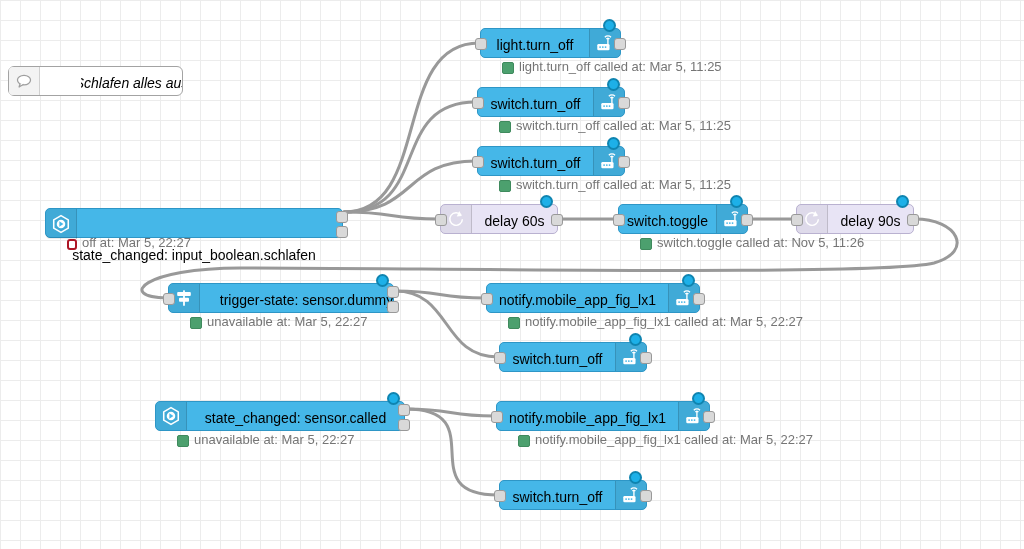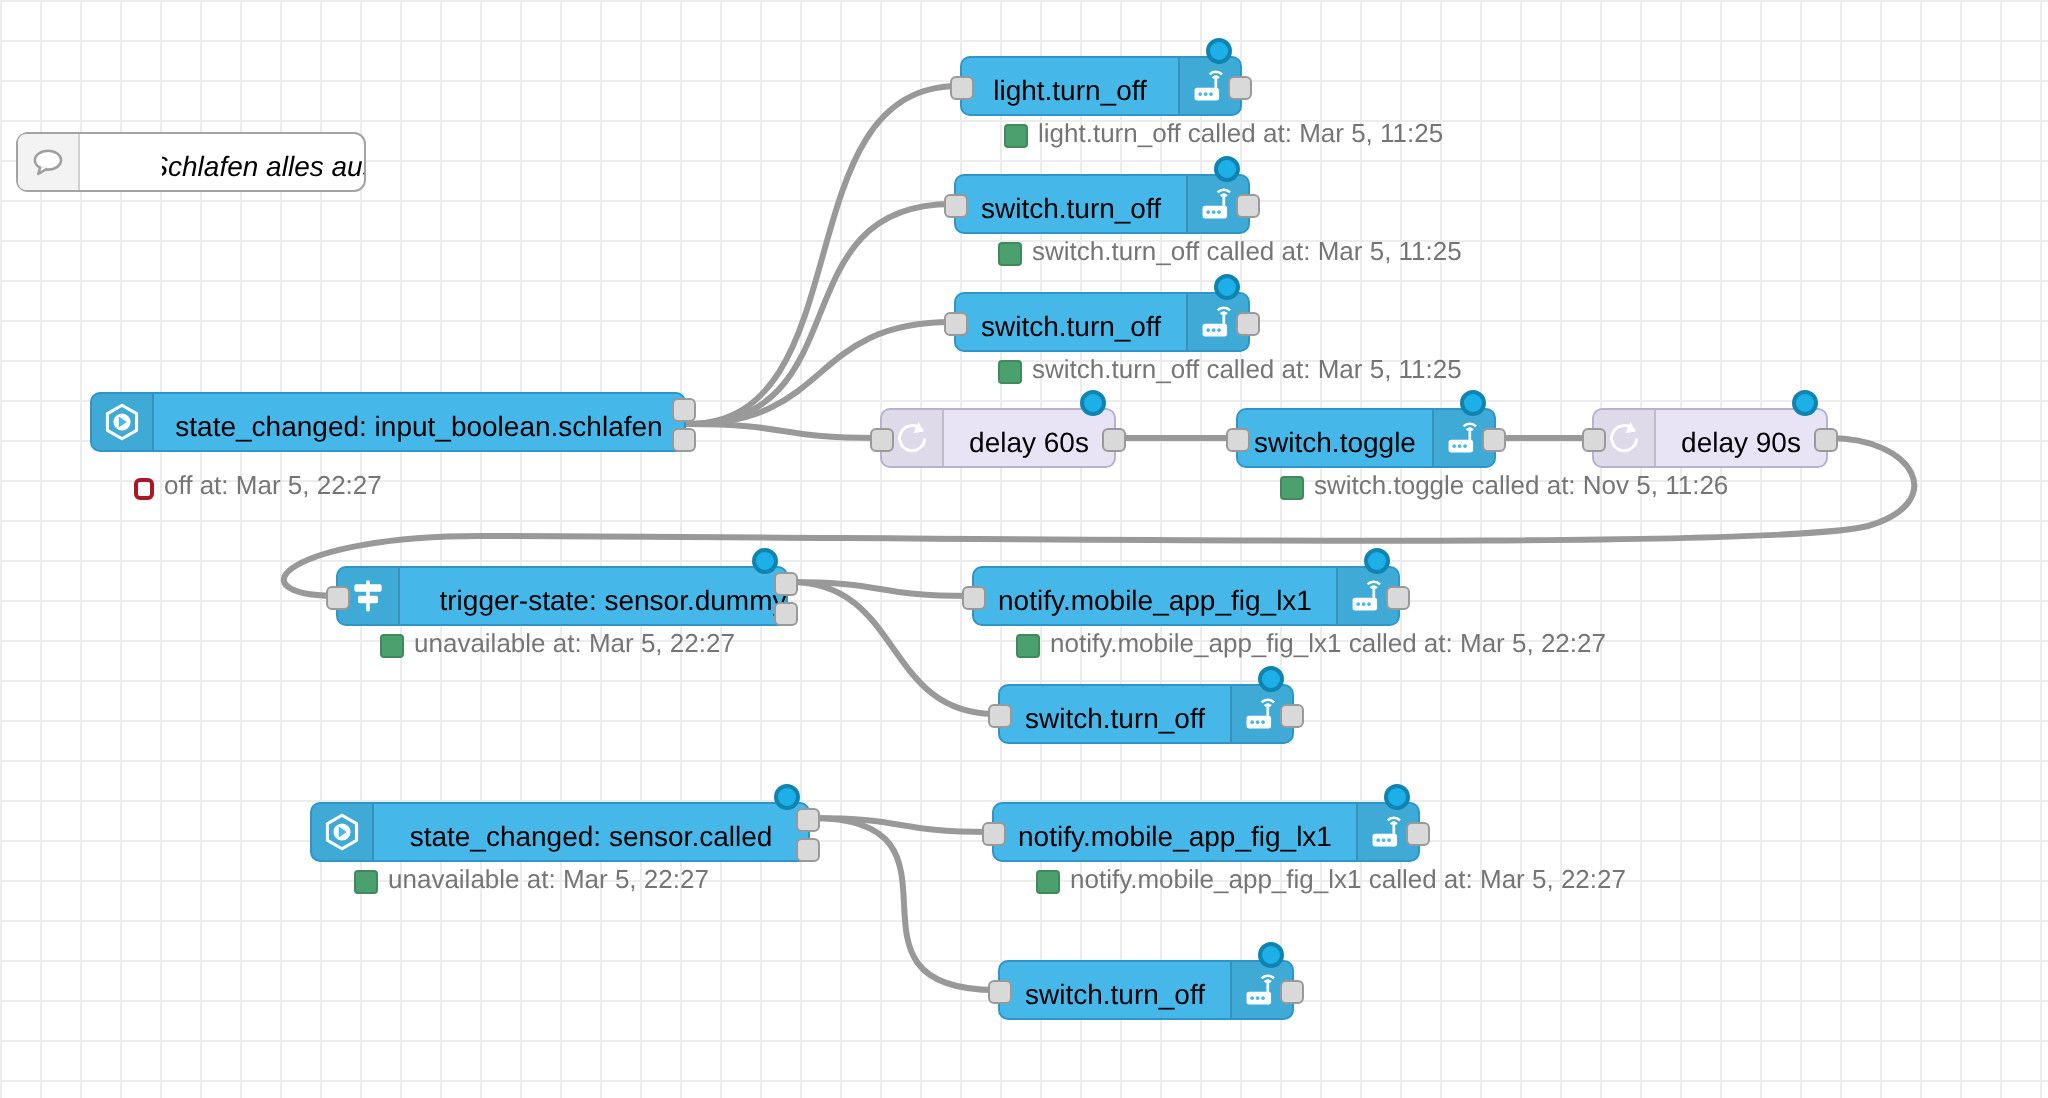--- a/index.html
+++ b/index.html
@@ -128,21 +128,21 @@
         </svg>
       </div>
       <div class="port in"></div>
       <div class="port out"></div>
       <div class="bdot"></div>
     </div>
     <div class="status" style="left: 483px; top: 178px;">
       <div class="sq dot-green"></div>
       <span>switch.turn_off called at: Mar 5, 11:25</span>
     </div>
-    <div class="node blue" style="left: 45px; top: 196px; width: 298px;">
+    <div class="node blue" style="left: 45px; top: 208px; width: 298px; flex-direction: column;">
       <div class="icon-area left">
         <svg width="20" height="20" viewBox="0 0 22 22">
     <path d="M11 1.8 L19 6.4 V15.6 L11 20.2 L3 15.6 V6.4 Z" fill="none" stroke="#fff" stroke-width="1.7" stroke-linejoin="round"></path>
     <circle cx="11" cy="11" r="4.7" fill="#fff"></circle>
     <path d="M9.2 8 L13.6 11 L9.2 14 Z" fill="#45b7e8"></path>
         </svg>
       </div>
       <div class="lbl">state_changed: input_boolean.schlafen</div>
       <div class="port out0of2"></div>
       <div class="port out1of2"></div>

